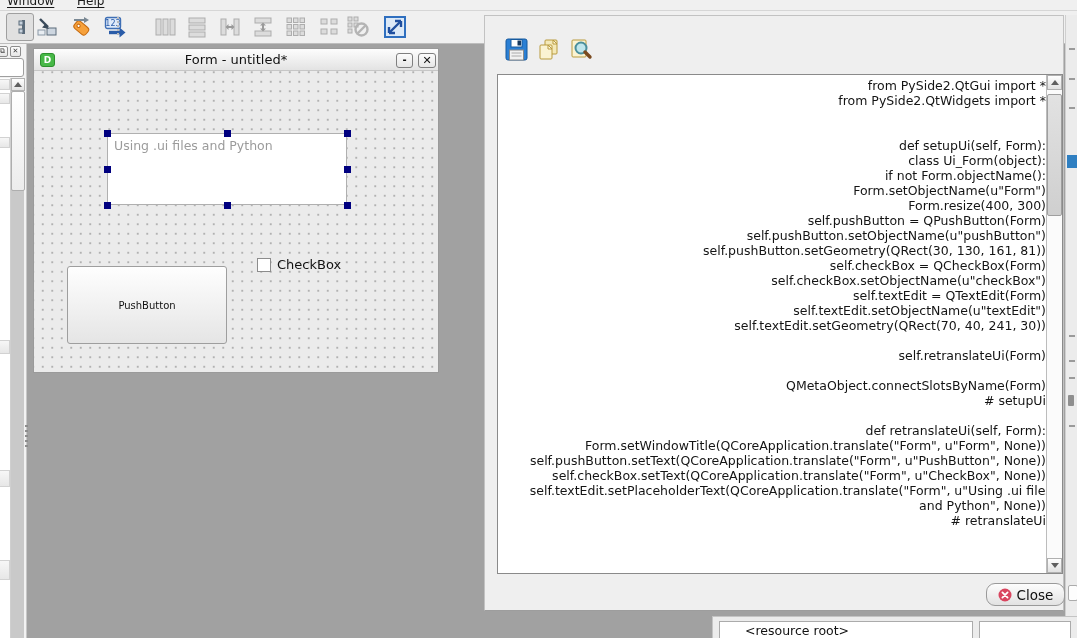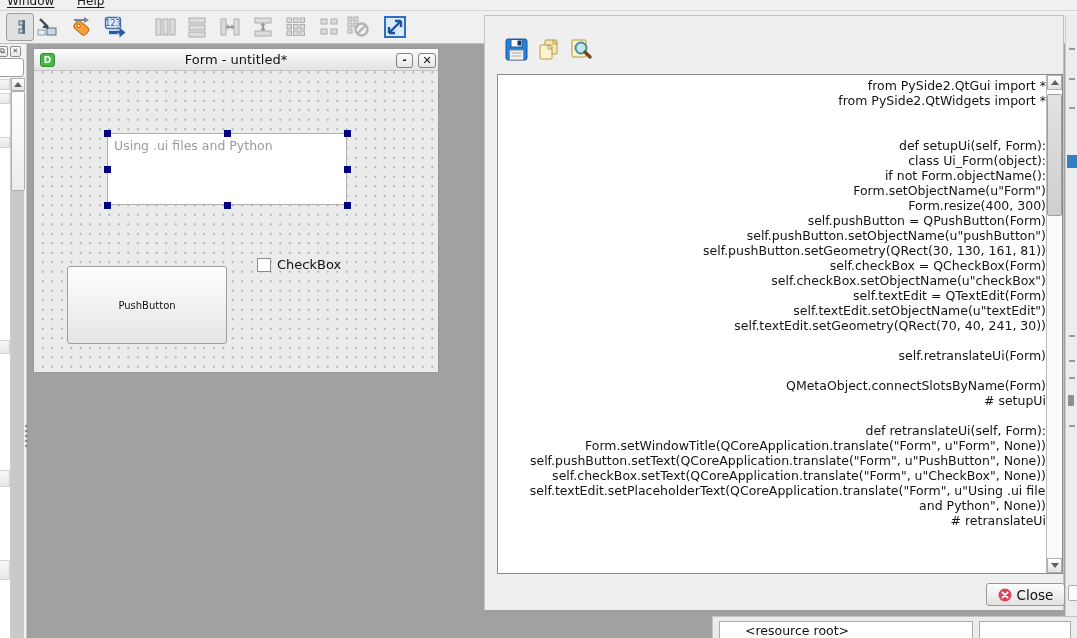--- a/index.html
+++ b/index.html
@@ -84,21 +84,21 @@
                      background:linear-gradient(#fefefe,#e1e1e1); border:1px solid #b0b0b0;
                      display:flex; align-items:center; justify-content:center; }
   .sb-up { top:0; } .sb-down { bottom:0; }
   .vthumb { position:absolute; left:0; top:19px; width:15px; height:122px;
             background:linear-gradient(#e2e2e2,#cfcfcf); border:1px solid #9f9f9f; border-radius:2px; }
   .tri-up { width:0; height:0; border-left:4px solid transparent; border-right:4px solid transparent;
             border-bottom:5px solid #5f5f5f; }
   .tri-down { width:0; height:0; border-left:4px solid transparent; border-right:4px solid transparent;
               border-top:5px solid #5f5f5f; }
   .close-btn { position:absolute; left:501px; top:567px; width:79px; height:23px;
-               background:linear-gradient(#fdfdfd,#e2e2e2); border:1px solid #9a9a9a; border-radius:3px;
+               background:linear-gradient(#fdfdfd,#e2e2e2); border:1px solid #9a9a9a; border-radius:9px;
                display:flex; align-items:center; justify-content:center; gap:5px;
                font-size:13.5px; color:#111; cursor:default; }
   
   .resource-panel { position:absolute; left:712px; top:616px; width:365px; height:33px;
                     background:#ececec; border-top:1px solid #c4c4c4; border-left:1px solid #c4c4c4; }
   .res-box1 { position:absolute; left:6px; top:4px; width:254px; height:18px;
               background:#fff; border:1px solid #ababab; font-size:12.5px; color:#111;
               padding:1px 0 0 25px; }
   .res-box2 { position:absolute; left:266px; top:4px; width:92px; height:18px;
               background:#fff; border:1px solid #ababab; }

